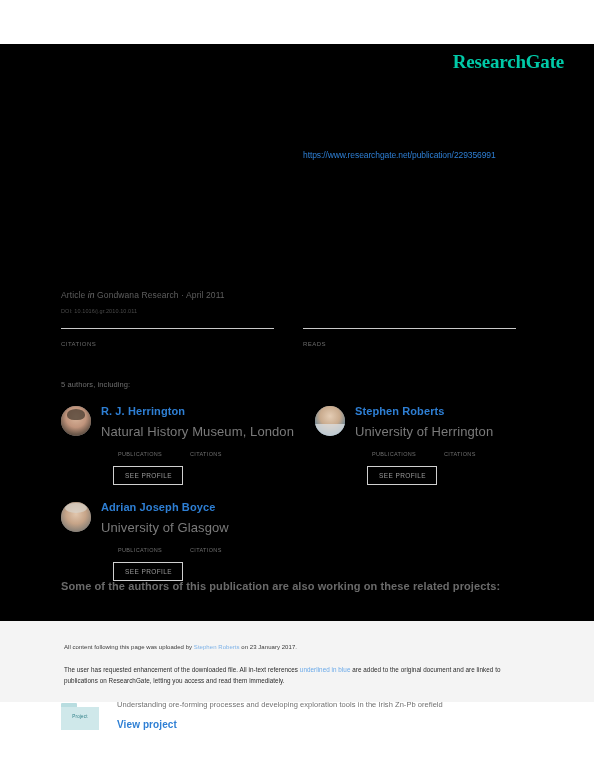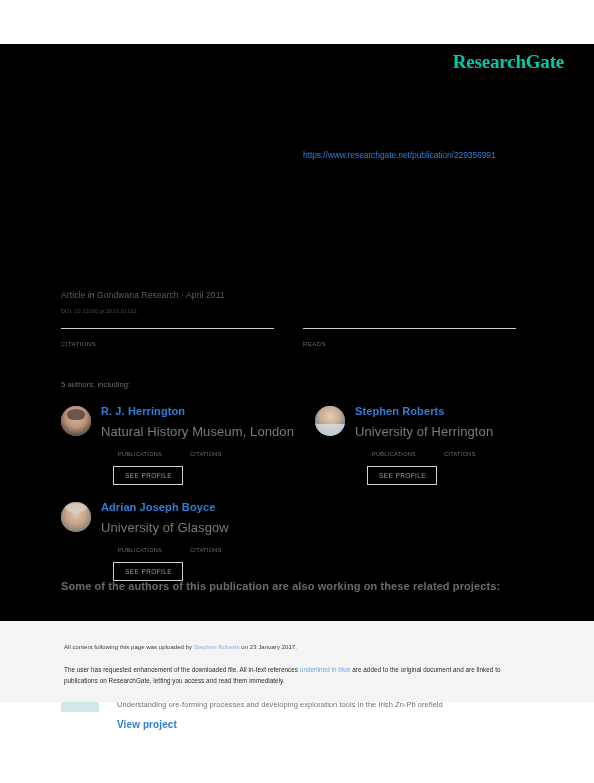--- a/index.html
+++ b/index.html
@@ -169,21 +169,21 @@
 
   
   .projects-head {
     position:absolute;
     left:61px; top:536px;
     font-size:11px;
     font-weight:bold;
     color:#6a6a6a;
     letter-spacing:.1px;
   }
-  .project { position:absolute; left:61px; display:flex; gap:18px; width:500px; }
+  .project { position:absolute; left:61px; display:flex; gap:18px; width:500px;align-items:flex-end; }
   .project.p1 { top:596px; }
   .project.p2 { top:641px; }
 
   .proj-icon {
     width:38px; height:27px;
     flex:0 0 38px;
     position:relative;
   }
   .proj-icon .tab {
     position:absolute; left:0; top:0;

